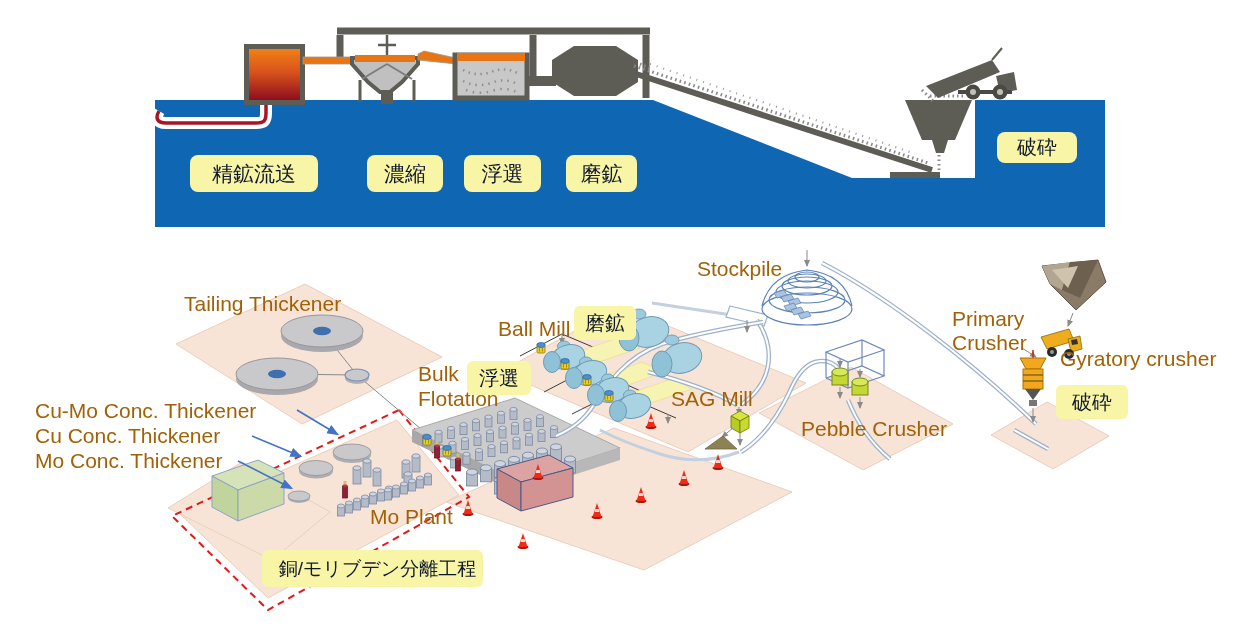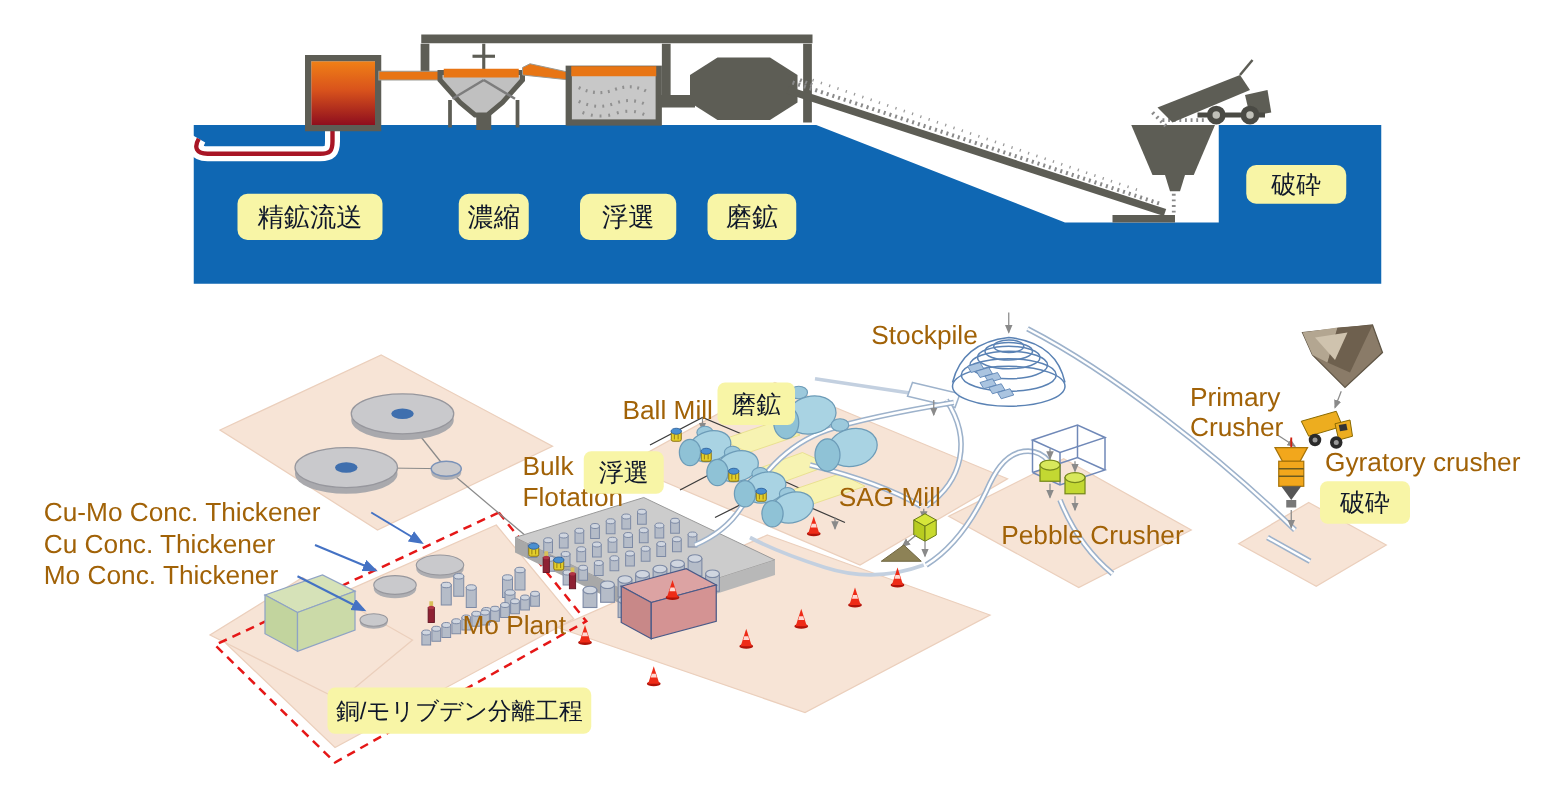--- a/index.html
+++ b/index.html
@@ -423,37 +423,38 @@
 
     <g>
       <line class="barrow" x1="297" y1="410" x2="337" y2="434" marker-end="url(#ab)"></line>
       <line class="barrow" x1="252" y1="436" x2="300" y2="456" marker-end="url(#ab)"></line>
       <line class="barrow" x1="238" y1="461" x2="291" y2="488" marker-end="url(#ab)"></line>
     </g>
   </g>
 </svg>
 
 <div class="labels">
-  <div class="pill" style="left:190px;top:155px;width:116px;height:37px;">精鉱流送</div>
-  <div class="pill" style="left:367px;top:155px;width:56px;height:37px;">濃縮</div>
+  <div class="pill" style="left:190px;top:155px;width:128px;height:37px;">精鉱流送</div>
+  <div class="pill" style="left:367px;top:155px;width:76px;height:37px;">濃縮</div>
   <div class="pill" style="left:464px;top:155px;width:77px;height:37px;">浮選</div>
   <div class="pill" style="left:566px;top:155px;width:71px;height:37px;">磨鉱</div>
   <div class="pill" style="left:997px;top:132px;width:80px;height:31px;font-size:20px;">破砕</div>
 
+  <div class="lbl" style="left:184px;top:291px;">Tailing Thickener</div>
   <div class="lbl" style="left:498px;top:316px;">Ball Mill</div>
   <div class="pill sm" style="left:574px;top:306px;width:62px;height:34px;">磨鉱</div>
   <div class="lbl" style="left:418px;top:361px;">Bulk
 Flotation</div>
   <div class="pill sm" style="left:467px;top:361px;width:64px;height:34px;">浮選</div>
   <div class="lbl" style="left:671px;top:358px;margin-top:28px;">SAG Mill</div>
   <div class="lbl" style="left:697px;top:256px;">Stockpile</div>
   <div class="lbl" style="left:952px;top:307px;line-height:24px;">Primary
 Crusher</div>
   <div class="lbl" style="left:801px;top:416px;">Pebble Crusher</div>
-  <div class="lbl" style="left:1060px;top:358px;">Gyratory crusher</div>
+  <div class="lbl" style="left:1060px;top:346px;">Gyratory crusher</div>
   <div class="pill sm" style="left:1056px;top:385px;width:72px;height:34px;">破砕</div>
   <div class="lbl" style="left:35px;top:398px;">Cu-Mo Conc. Thickener</div>
   <div class="lbl" style="left:35px;top:423px;">Cu Conc. Thickener</div>
   <div class="lbl" style="left:35px;top:448px;">Mo Conc. Thickener</div>
-  <div class="lbl" style="left:370px;top:488px;">Mo Plant</div>
-  <div class="pill sm" style="left:262px;top:550px;width:211px;height:37px;font-size:19px;">銅/モリブデン分離工程</div>
+  <div class="lbl" style="left:370px;top:504px;">Mo Plant</div>
+  <div class="pill sm" style="left:262px;top:550px;width:211px;height:37px;font-size:19px;padding-left:10px;">銅/モリブデン分離工程</div>
 </div>
 </div>
 
 </body></html>

